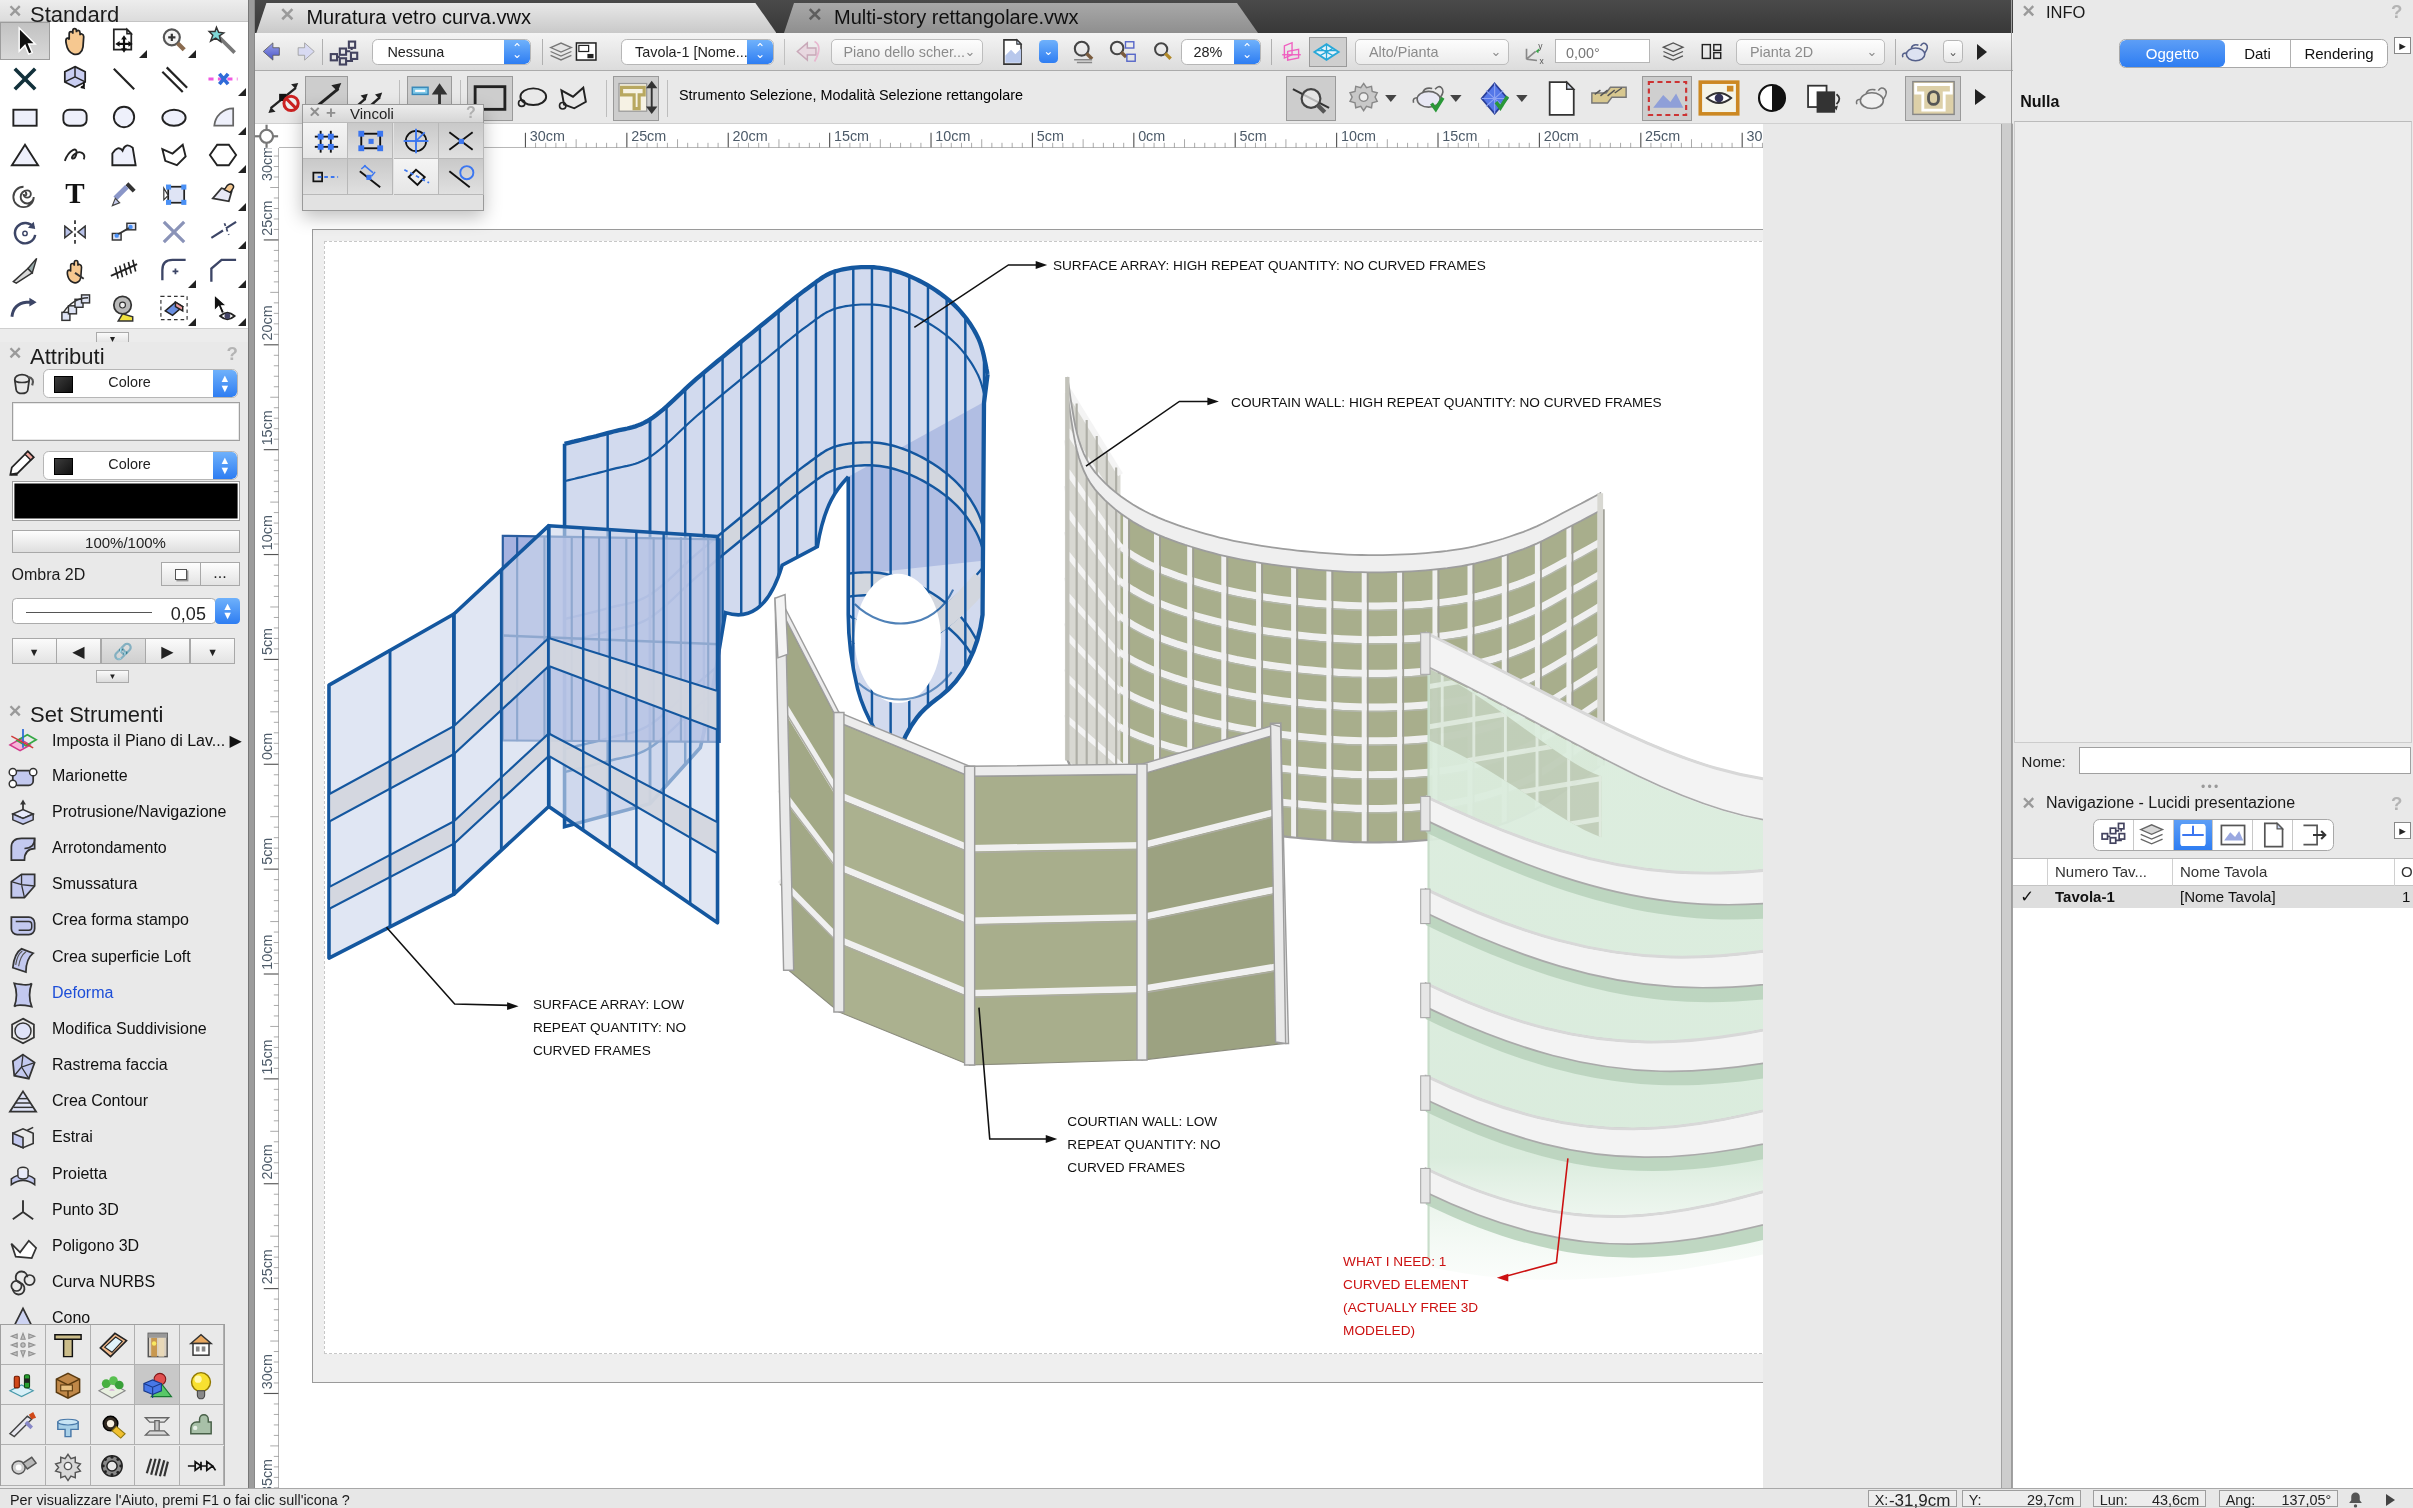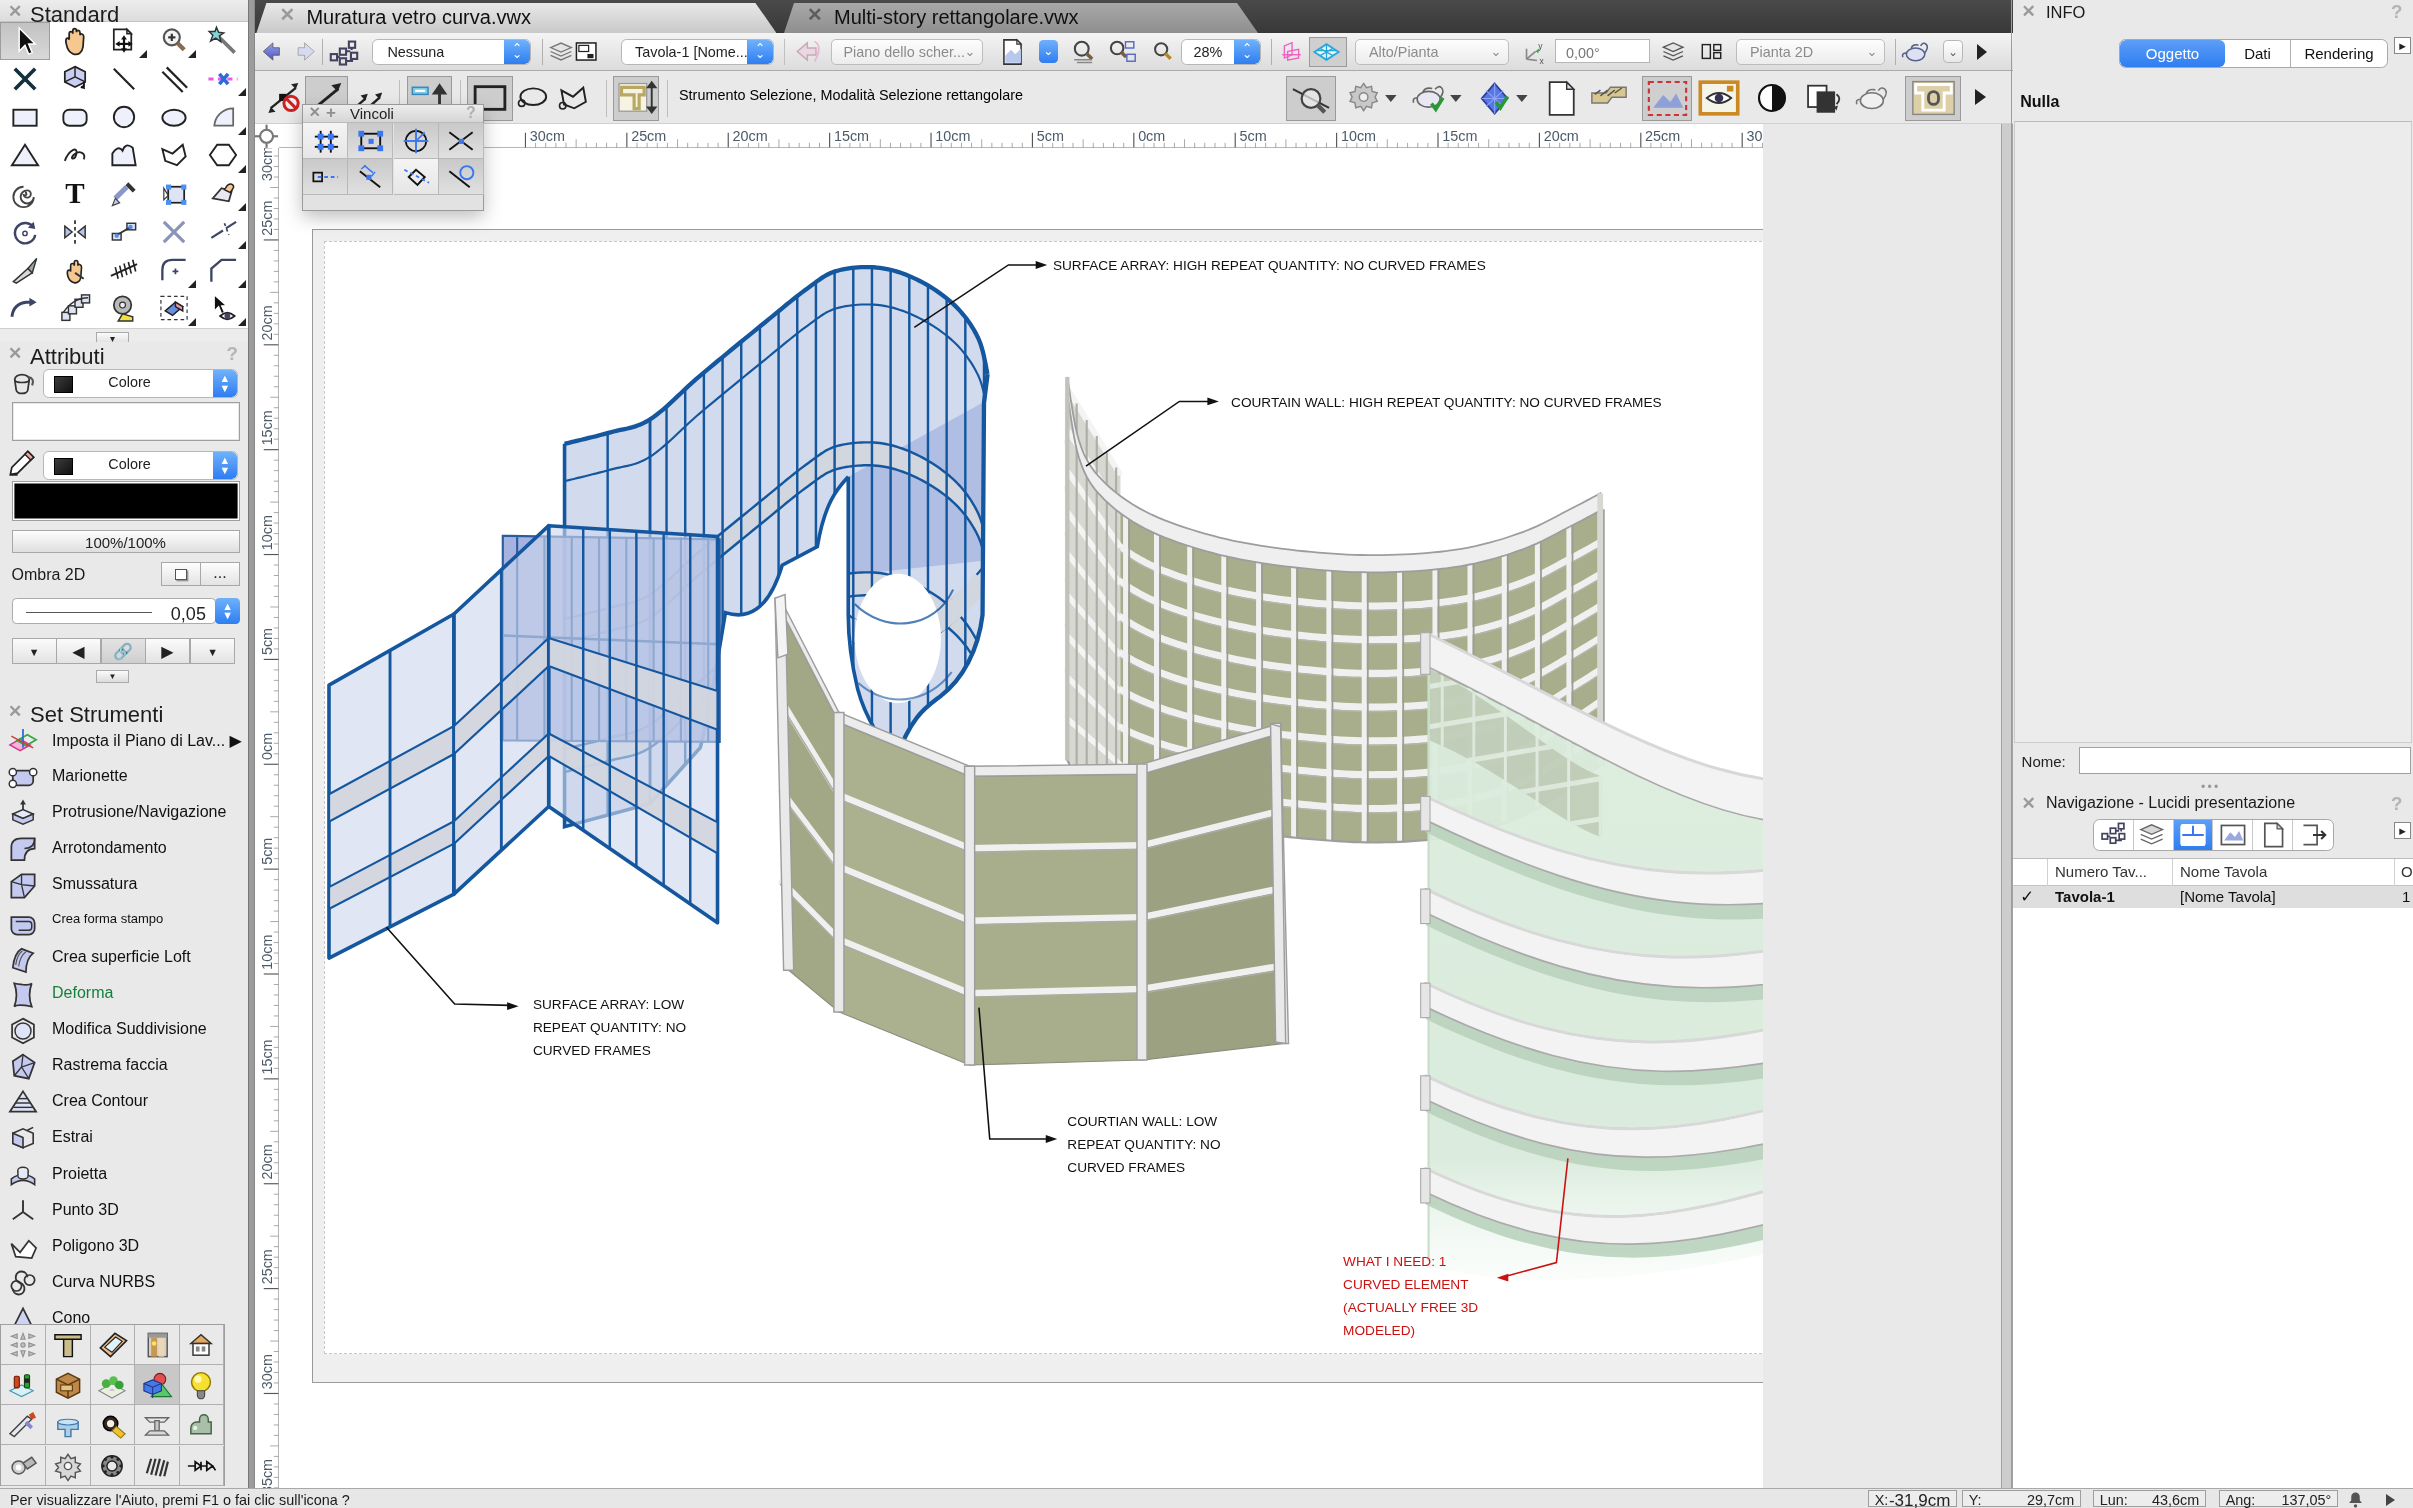--- a/index.html
+++ b/index.html
@@ -401,34 +401,34 @@
         <path d="M20,6 L20,20 L38,22 M20,20 L6,16 M20,20 L24,38" fill="none" stroke="#333" stroke-width="1.8"></path>
       </svg>
     </div>
     <div class="a" style="left:52px;top:175px;font-size:16px;color:#111;white-space:nowrap">Smussatura</div>
     <div class="a" style="left:7.2px;top:207px">
       <svg width="32" height="32" viewBox="0 0 44 44">
         <path d="M6,14 h24 a8,8 0 0,1 8,8 v8 a8,8 0 0,1 -8,8 h-16 a8,8 0 0,1 -8,-8 Z" fill="#c3c9ef" stroke="#333" stroke-width="2.4"></path>
         <path d="M12,20 h18 a4,4 0 0,1 4,4 v4 a4,4 0 0,1 -4,4 h-14" fill="none" stroke="#333" stroke-width="2"></path>
       </svg>
     </div>
-    <div class="a" style="left:52px;top:211px;font-size:13px;color:#111;white-space:nowrap">Crea forma stampo</div>
+    <div class="a" style="left:52px;top:211px;font-size:16px;color:#111;white-space:nowrap">Crea forma stampo</div>
     <div class="a" style="left:7.2px;top:243px">
       <svg width="32" height="32" viewBox="0 0 44 44">
         <path d="M8,34 Q10,14 20,8 L36,14 Q26,22 26,40 Z" fill="#c3c9ef" stroke="#333" stroke-width="2.4"></path>
         <path d="M12,30 Q14,16 21,11 M16,32 Q18,18 26,12" fill="none" stroke="#555" stroke-width="1.6"></path>
       </svg>
     </div>
     <div class="a" style="left:52px;top:248px;font-size:16px;color:#111;white-space:nowrap">Crea superficie Loft</div>
     <div class="a" style="left:7.2px;top:279px">
       <svg width="32" height="32" viewBox="0 0 44 44">
         <path d="M10,6 Q30,10 34,6 Q28,22 34,38 Q14,34 10,38 Q16,22 10,6 Z" fill="#c3c9ef" stroke="#333" stroke-width="2.4"></path>
       </svg>
     </div>
-    <div class="a" style="left:52px;top:284px;font-size:16px;color:#15803d;white-space:nowrap">Deforma</div>
+    <div class="a" style="left:52px;top:284px;font-size:16px;color:#1d4ed8;white-space:nowrap">Deforma</div>
     <div class="a" style="left:7.2px;top:315px">
       <svg width="32" height="32" viewBox="0 0 44 44">
         <circle cx="22" cy="22" r="11" fill="#dfe3f8" stroke="#333" stroke-width="2"></circle>
         <path d="M22,5 L37,13 L37,31 L22,39 L7,31 L7,13 Z" fill="none" stroke="#333" stroke-width="2.4"></path>
       </svg>
     </div>
     <div class="a" style="left:52px;top:320px;font-size:16px;color:#111;white-space:nowrap">Modifica Suddivisione</div>
     <div class="a" style="left:7.2px;top:351px">
       <svg width="32" height="32" viewBox="0 0 44 44">
         <path d="M22,5 L38,16 L30,38 L10,34 L8,14 Z" fill="#c3c9ef" stroke="#333" stroke-width="2.4"></path>

